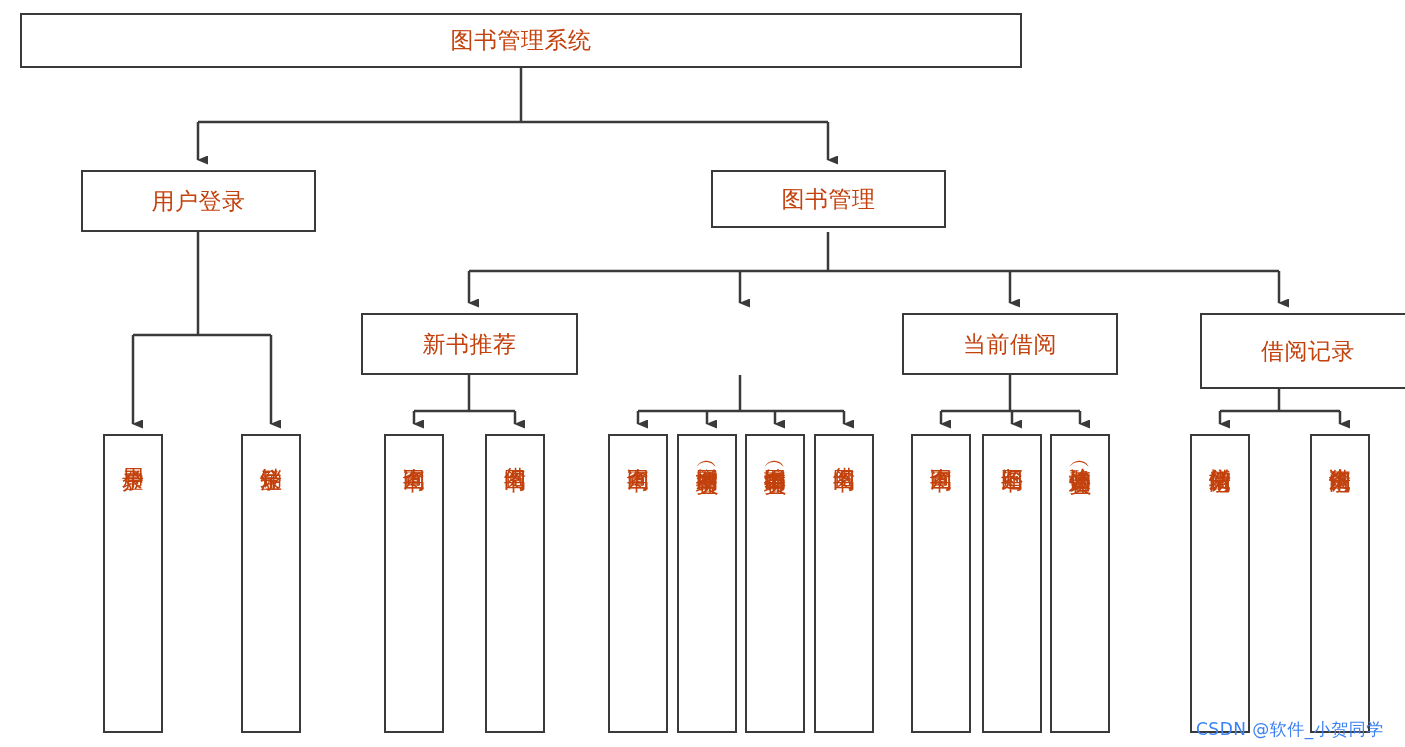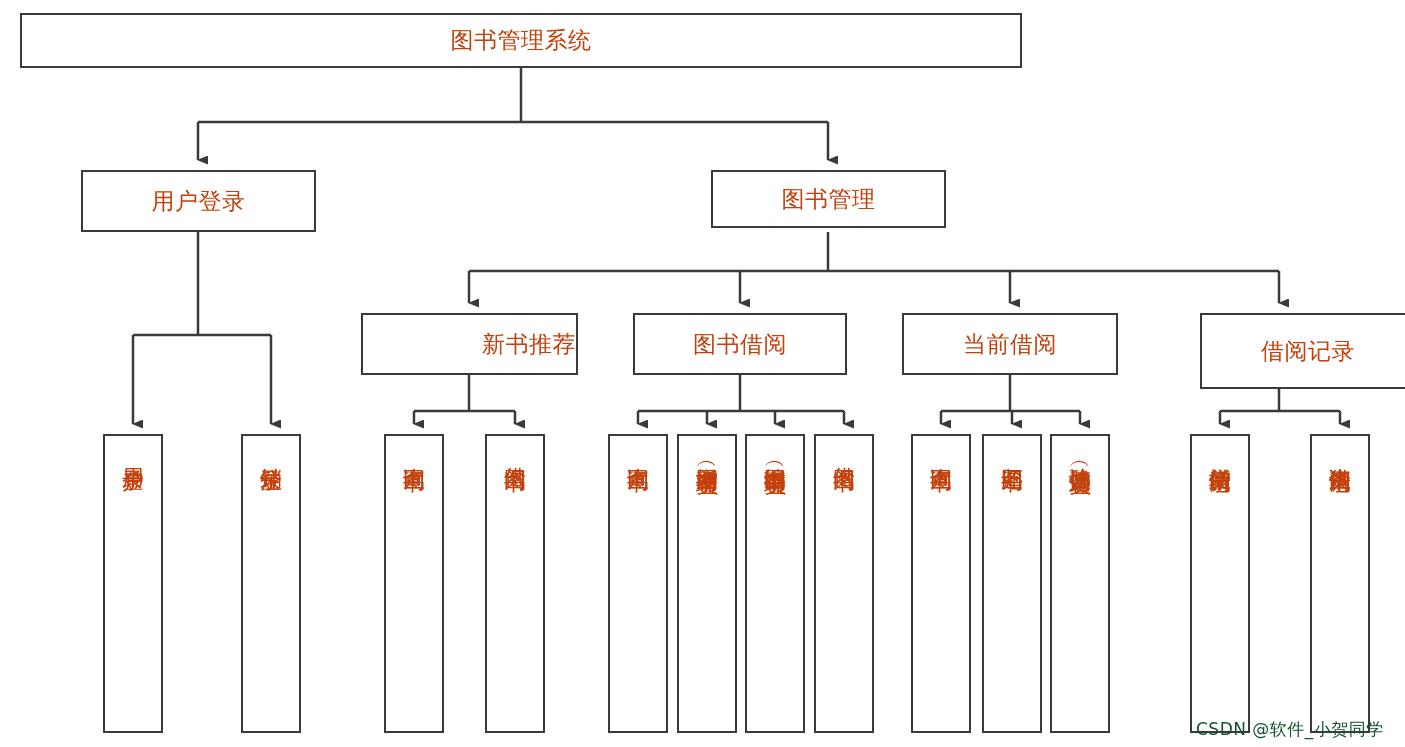--- a/index.html
+++ b/index.html
@@ -128,25 +128,22 @@
     <span class="node-label">图书管理系统</span>
   </div>
 
   <div class="node h" style="left: 81px; top: 170px; width: 235px; height: 62px;">
     <span class="node-label">用户登录</span>
   </div>
   <div class="node h" style="left: 711px; top: 170px; width: 235px; height: 58px;">
     <span class="node-label">图书管理</span>
   </div>
 
-  <div class="node h" style="left: 361px; top: 313px; width: 217px; height: 62px; justify-content: flex-end;">
+  <div class="node h" style="left: 361px; top: 313px; width: 217px; height: 62px;">
     <span class="node-label">新书推荐</span>
-  </div>
-  <div class="node h" style="left: 633px; top: 313px; width: 214px; height: 62px;">
-    <span class="node-label">图书借阅</span>
   </div>
   <div class="node h" style="left: 902px; top: 313px; width: 216px; height: 62px; align-items: center;">
     <span class="node-label">当前借阅</span>
   </div>
   <div class="node h" style="left: 1200px; top: 313px; width: 216px; height: 76px;">
     <span class="node-label">借阅记录</span>
   </div>
 
   <div class="node v" style="left: 103px; top: 434px; width: 60px; height: 299px;">
     <span class="node-label">用户登录</span>
@@ -181,15 +178,15 @@
   <div class="node v" style="left: 1050px; top: 434px; width: 60px; height: 299px;">
     <span class="node-label">确认归还（管理员）</span>
   </div>
   <div class="node v" style="left: 1190px; top: 434px; width: 60px; height: 299px;">
     <span class="node-label">新增借阅记录</span>
   </div>
   <div class="node v" style="left: 1310px; top: 434px; width: 60px; height: 299px;">
     <span class="node-label">查询借阅记录</span>
   </div>
 
-  <div class="watermark" style="left: 1196px; top: 718px; color: #14532d;">CSDN @软件_小贺同学</div>
+  <div class="watermark" style="left: 1196px; top: 718px; color: #3b82f6;">CSDN @软件_小贺同学</div>
 
 </div>
 
 </body></html>

